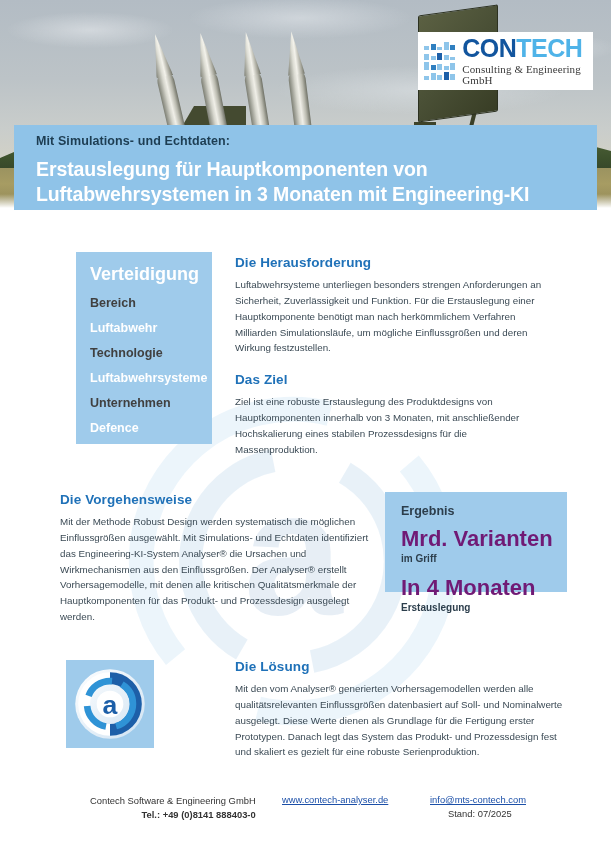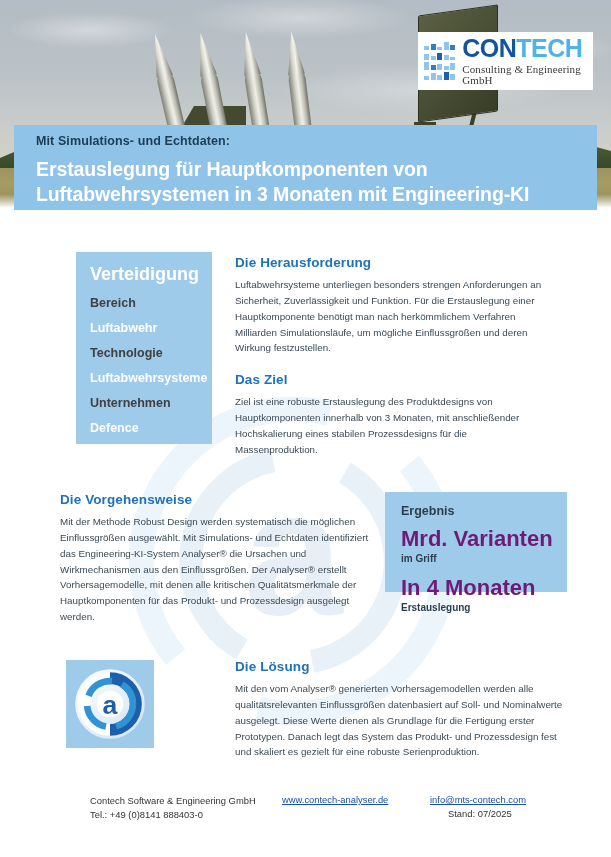--- a/index.html
+++ b/index.html
@@ -154,21 +154,21 @@
 
   
   .alogo{
     position:absolute;left:66px;top:660px;width:88px;height:88px;
     background:#9fcbeb;display:flex;align-items:center;justify-content:center;
   }
 
   
   .footer{position:absolute;left:0;top:794px;width:611px;height:44px;font-size:9.4px;color:#333;}
   .f-col1{position:absolute;left:60px;top:0;line-height:1.5;margin-left:30px;}
-  .f-col1 .l2{font-weight:normal;}
+  .f-col1 .l2{font-weight:bold;text-align:right;}
   .f-web{position:absolute;left:282px;top:0;color:#1b4fa8;text-decoration:underline;}
   .f-mail{position:absolute;left:430px;top:0;color:#1b4fa8;text-decoration:underline;}
   .f-stand{position:absolute;left:448px;top:14px;}
 </style>
 </head>
 <body>
 
 <div class="page">
 
   <div class="hero">

